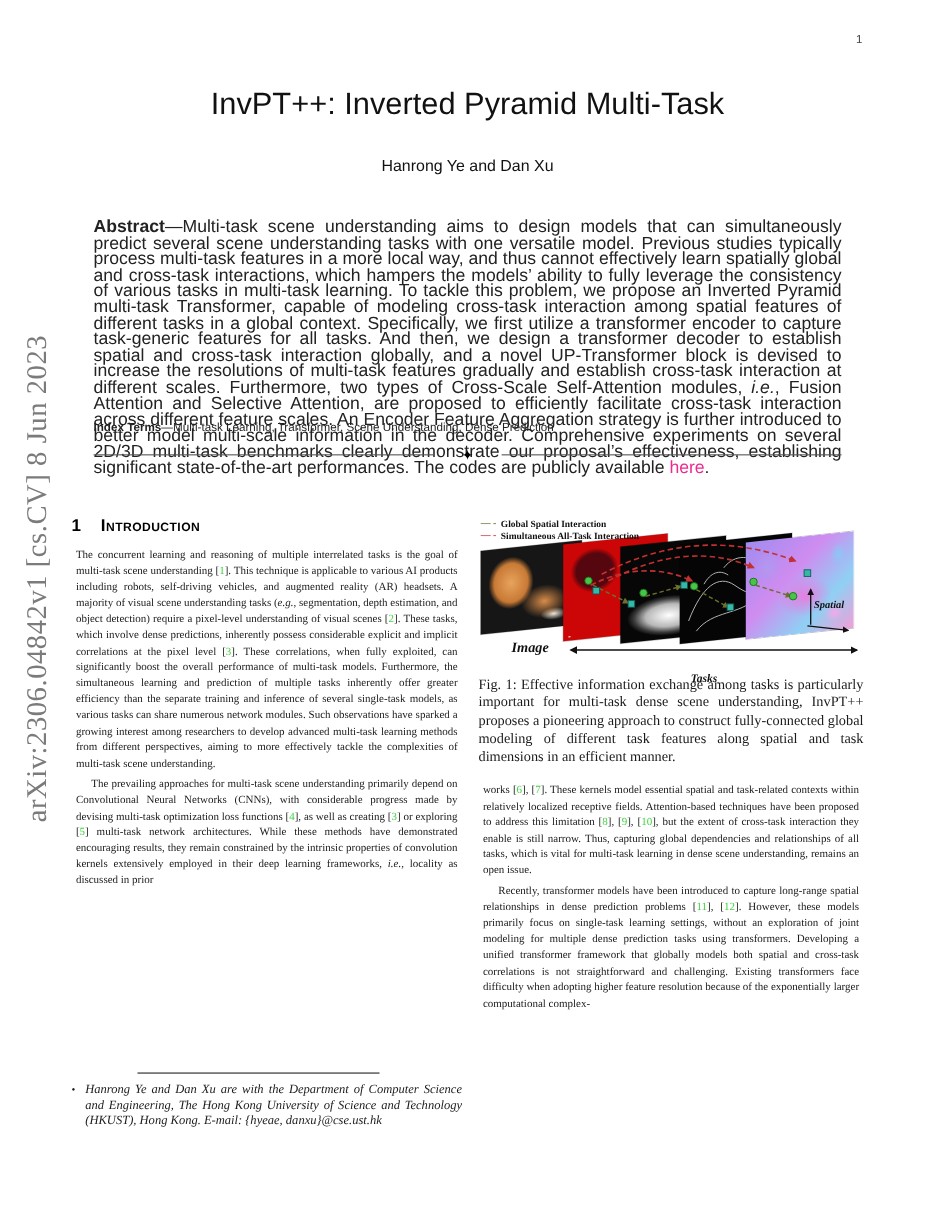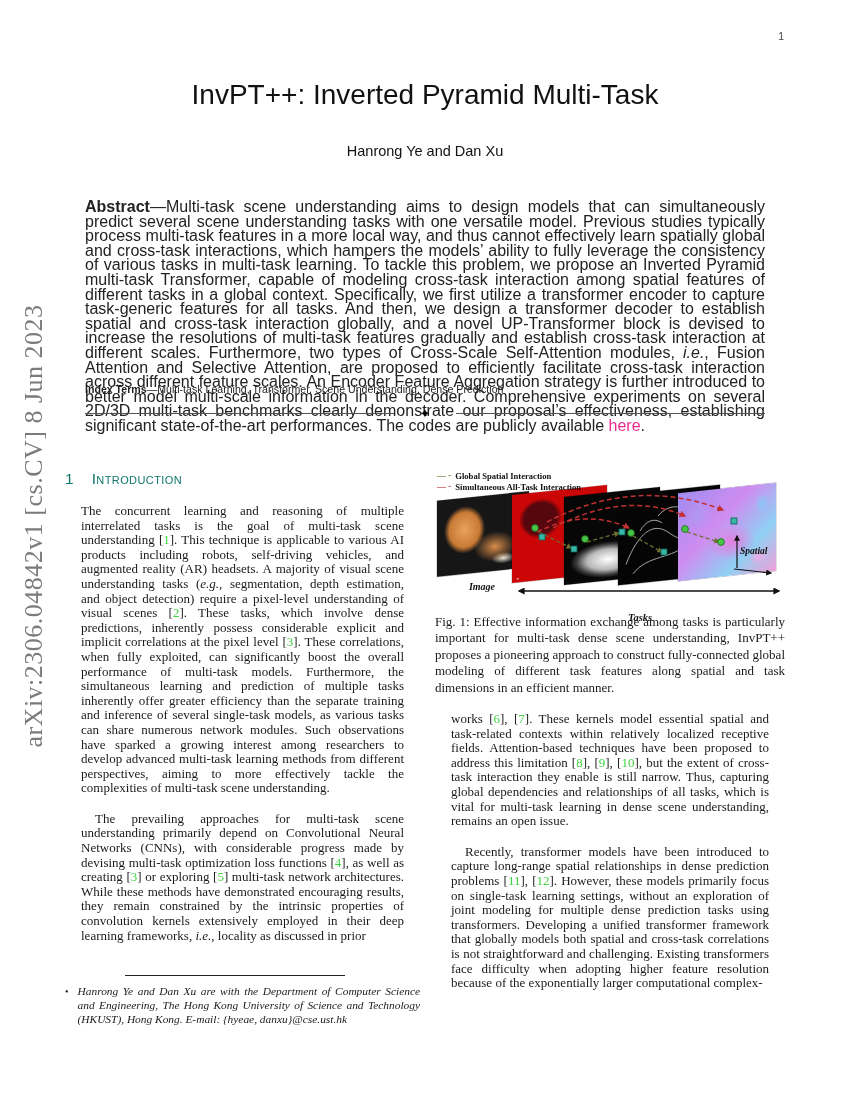--- a/index.html
+++ b/index.html
@@ -27,26 +27,26 @@
                font-family:"Liberation Sans",sans-serif;font-size:10.6px;color:#222;}
 
   .separator{position:absolute;top:407px;left:85px;width:680px;display:flex;align-items:center;gap:26px;}
   .separator .rule{flex:1;border-top:1.5px solid #555;}
   .separator .diamond{font-size:13px;color:#000;line-height:1;}
 
   .columns{position:absolute;top:470px;left:65px;width:720px;display:flex;gap:15px;}
   .col-left{position:relative;width:355px;height:575px;}
   .col-right{position:relative;width:350px;}
 
-  .section-heading{margin:0 0 10px 0;font-family:"Liberation Sans",sans-serif;font-weight:400;
-                   font-size:15.5px;color:#0f766e;}
+  .section-heading{margin:0 0 10px 0;font-family:"Liberation Sans",sans-serif;font-weight:700;
+                   font-size:15.5px;color:#000000;}
   .section-heading .sec-num{margin-right:18px;}
   .section-heading .sec-title{font-variant:small-caps;letter-spacing:0.4px;}
 
-  .par{margin:16px;font-size:13px;line-height:14.6px;text-align:justify;}
+  .par{margin:4px;font-size:10px;line-height:14.6px;text-align:justify;}
   .par.indent{text-indent:14px;}
   .run-t{}
   .run-i{font-style:italic;}
   .run-b{font-weight:bold;}
   .run-c{color:var(--cite-green,#3fd43f);}
   .run-link{color:var(--link-pink,#ee2a8c);}
 
   .footnote{position:absolute;left:0;top:505px;width:355px;}
   .footnote-rule{width:220px;margin-left:60px;border-top:1px solid #222;margin-bottom:9px;}
   .footnote-item{display:flex;gap:9px;font-style:italic;font-size:11.4px;line-height:13.8px;
@@ -85,21 +85,21 @@
       radial-gradient(closest-side at 20% 28%, rgba(176,154,240,0.9), rgba(0,0,0,0) 60%),
       radial-gradient(closest-side at 55% 62%, rgba(238,119,221,0.85), rgba(0,0,0,0) 55%),
       radial-gradient(closest-side at 86% 22%, rgba(136,200,248,0.9), rgba(0,0,0,0) 55%),
       radial-gradient(closest-side at 82% 82%, rgba(248,168,232,0.9), rgba(0,0,0,0) 52%),
       linear-gradient(135deg, #9f8cf0, #cf8cf0 40%, #8fd0f4 72%, #f0a0d8);}
 
   .fig-overlay{position:absolute;inset:0;z-index:15;pointer-events:none;}
 
   .fig-label{position:absolute;font-family:"Liberation Serif",serif;font-weight:bold;
              font-style:italic;color:#111;z-index:22;}
-  .label-image{left:12px;top:111px;width:70px;text-align:center;font-size:10px;}
+  .label-image{left:12px;top:111px;width:70px;text-align:center;font-size:13px;}
   .label-tasks{left:150px;top:106px;width:110px;text-align:center;font-size:10.5px;margin-top:36px;}
   .label-spatial{left:305px;top:76px;font-size:9.5px;}
 
   .figcaption{margin:12px 0 0 0;font-size:13px;line-height:16.4px;text-align:justify;}
   .col-right .par.first{margin-top:16px;}
   .col-right .par + .par{margin-top:0;}
 </style>
 </head>
 <body>
 

